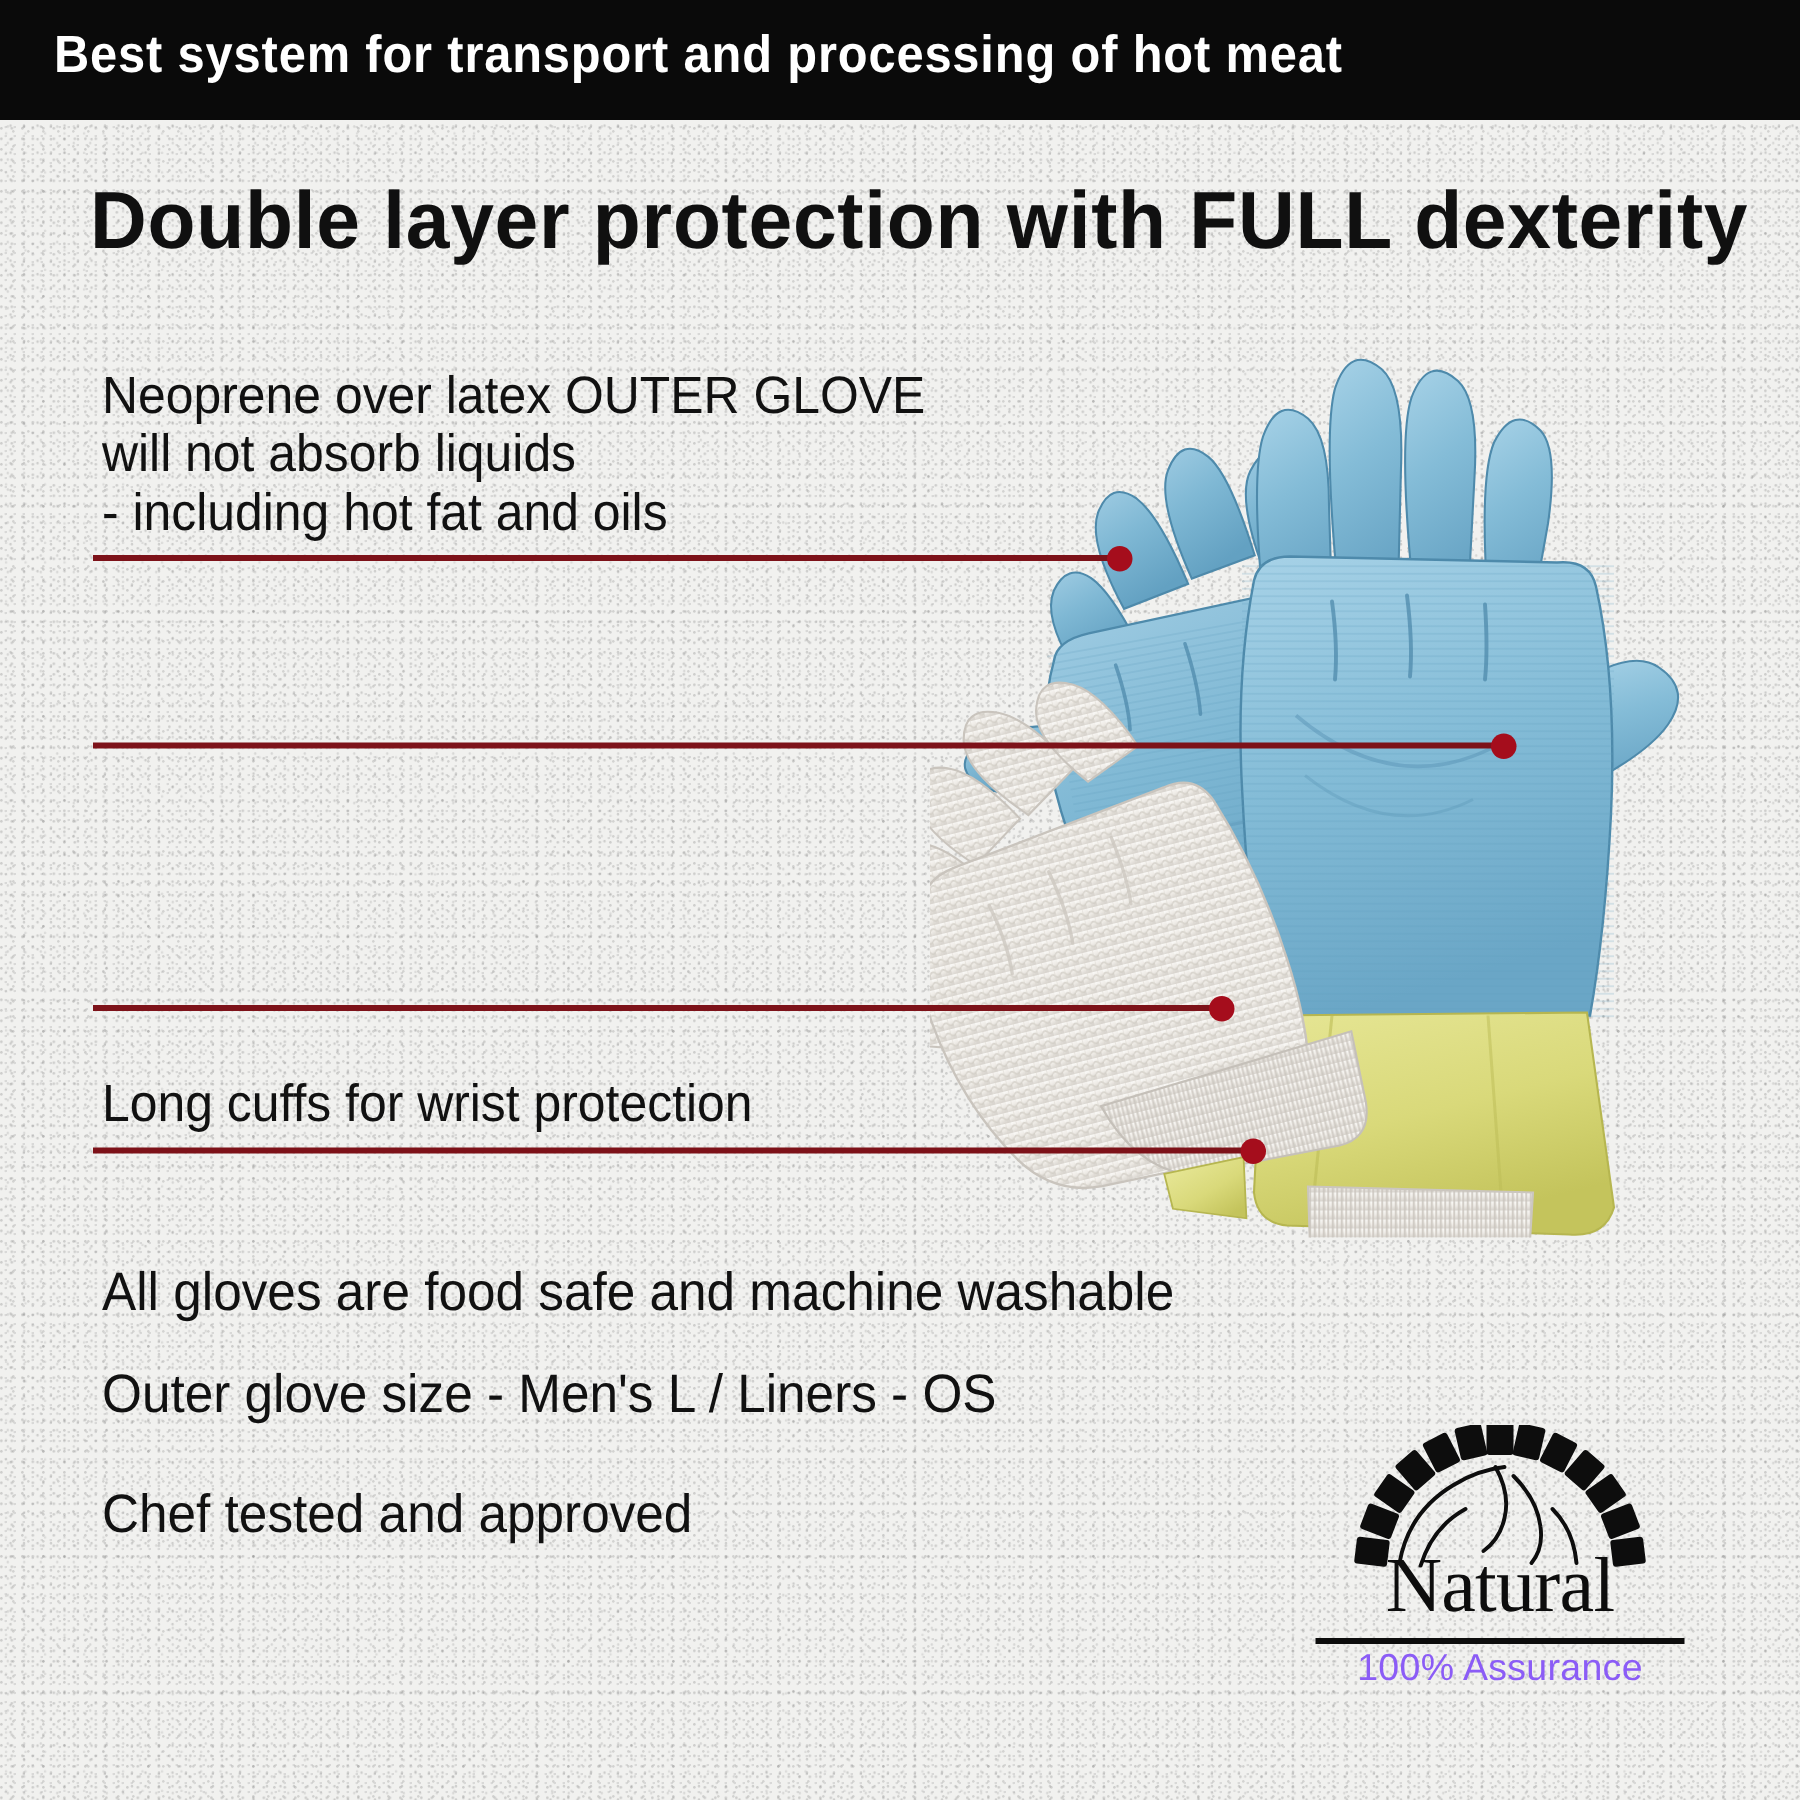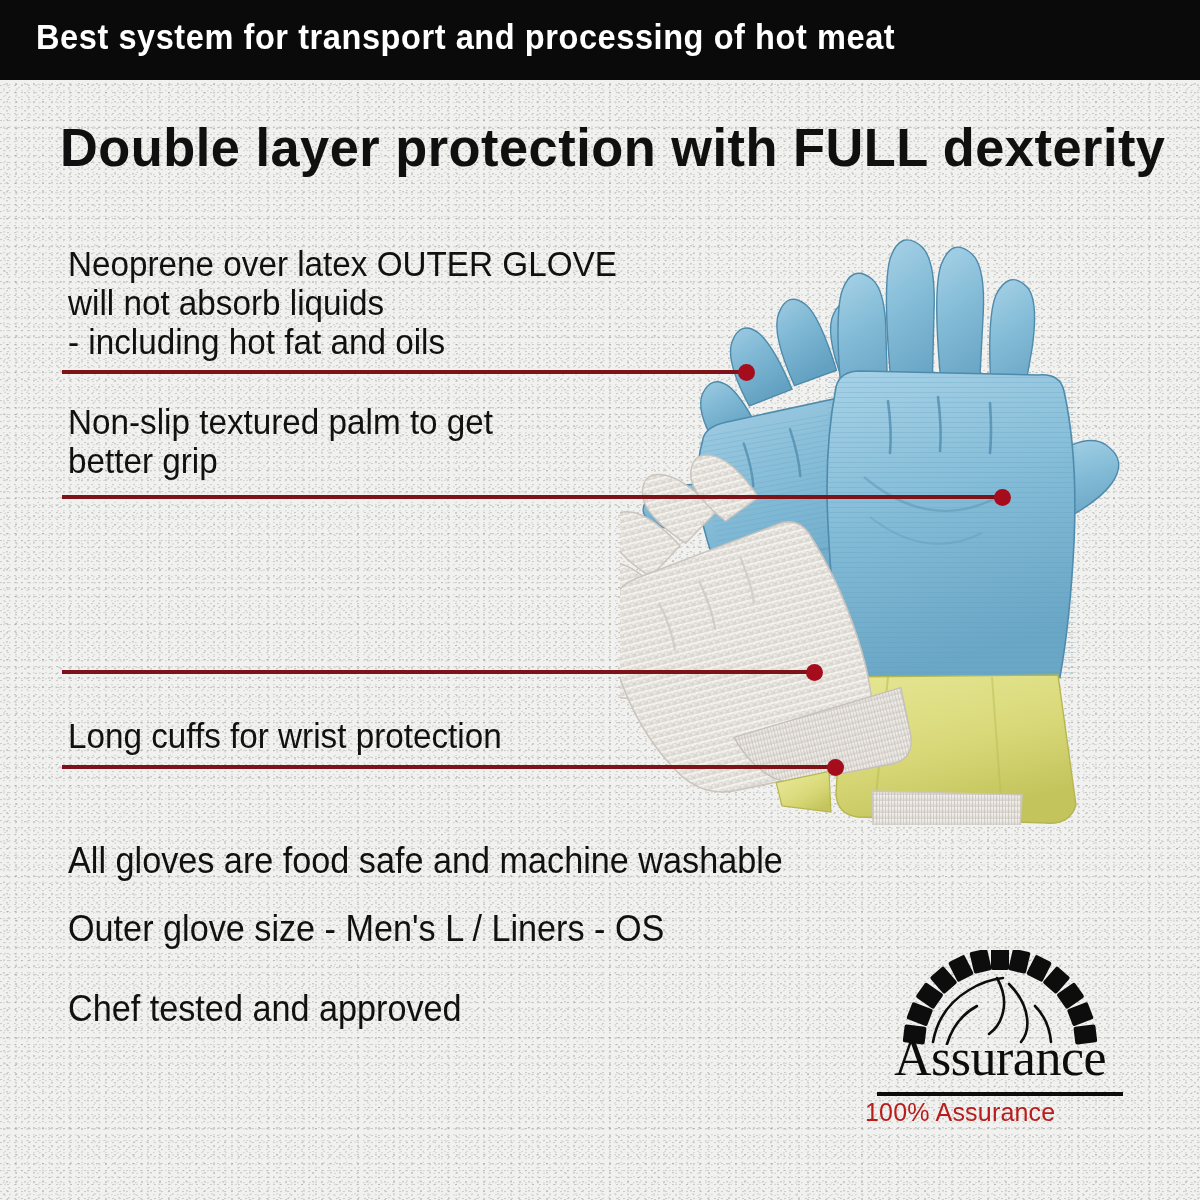--- a/index.html
+++ b/index.html
@@ -158,25 +158,25 @@
   #logo-rule {
     position: absolute;
     left: 12px; top: 142px;
     width: 246px; height: 4px;
     background: #0d0d0d;
   }
   #logo-tagline {
     position: absolute;
     left: 0; top: 148px;
     width: 270px;
-    text-align: left;
+    text-align: center;
     font-family: "Liberation Sans", sans-serif;
     font-size: 25px;
     font-weight: 400;
-    color: #b91c1c;
+    color: #8b5cf6;
     letter-spacing: 0.2px;
   }
 </style>
 </head>
 <body>
 
 <div id="poster">
 
   <div class="texture"></div>
 
@@ -321,24 +321,20 @@
   </div>
 
   <div class="callout" style="left:68px; top:244px;">
     <div class="callout-text">Neoprene over latex OUTER GLOVE
 will not absorb liquids
 - including hot fat and oils</div>
   </div>
   <div class="leader" style="left:62px; top:370px; width:686px;"></div>
   <div class="leader-dot" style="left:738px; top:364px;"></div>
 
-  <div class="callout" style="left:68px; top:402px;">
-    <div class="callout-text">Non-slip textured palm to get
-better grip</div>
-  </div>
   <div class="leader" style="left:62px; top:495px; width:941px;"></div>
   <div class="leader-dot" style="left:994px; top:489px;"></div>
 
   <div class="leader" style="left:62px; top:670px; width:753px;"></div>
   <div class="leader-dot" style="left:806px; top:664px;"></div>
 
   <div class="callout" style="left:68px; top:716px;">
     <div class="callout-text">Long cuffs for wrist protection</div>
   </div>
   <div class="leader" style="left:62px; top:765px; width:774px;"></div>
@@ -394,18 +390,18 @@
       </g>
 
       <g fill="none" stroke="#0d0d0d" stroke-width="2.6" stroke-linecap="round">
         <path d="M48 92 q6 -34 36 -52 q16 -10 34 -12"></path>
         <path d="M62 94 q8 -26 30 -38"></path>
         <path d="M112 28 q10 18 6 34 q-3 14 -14 22"></path>
         <path d="M124 34 q16 16 18 34 q2 14 -6 24"></path>
         <path d="M150 56 q14 14 16 36"></path>
       </g>
     </svg>
-    <div id="logo-wordmark">Assurance</div>
+    <div id="logo-wordmark">Natural</div>
     <div id="logo-rule"></div>
     <div id="logo-tagline">100% Assurance</div>
   </div>
 
 </div>
 
 </body></html>

